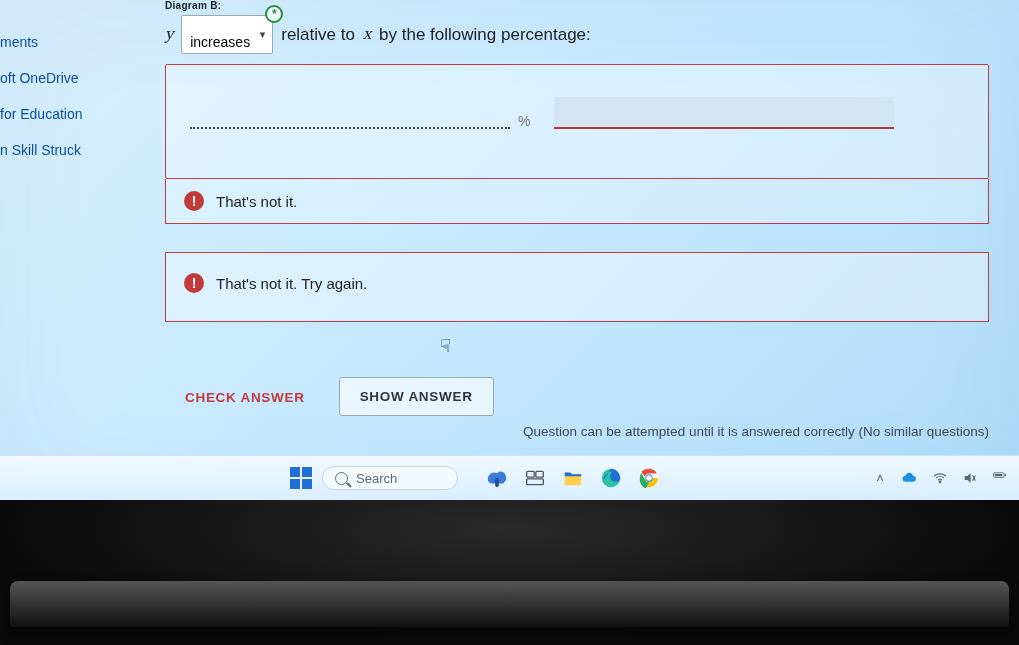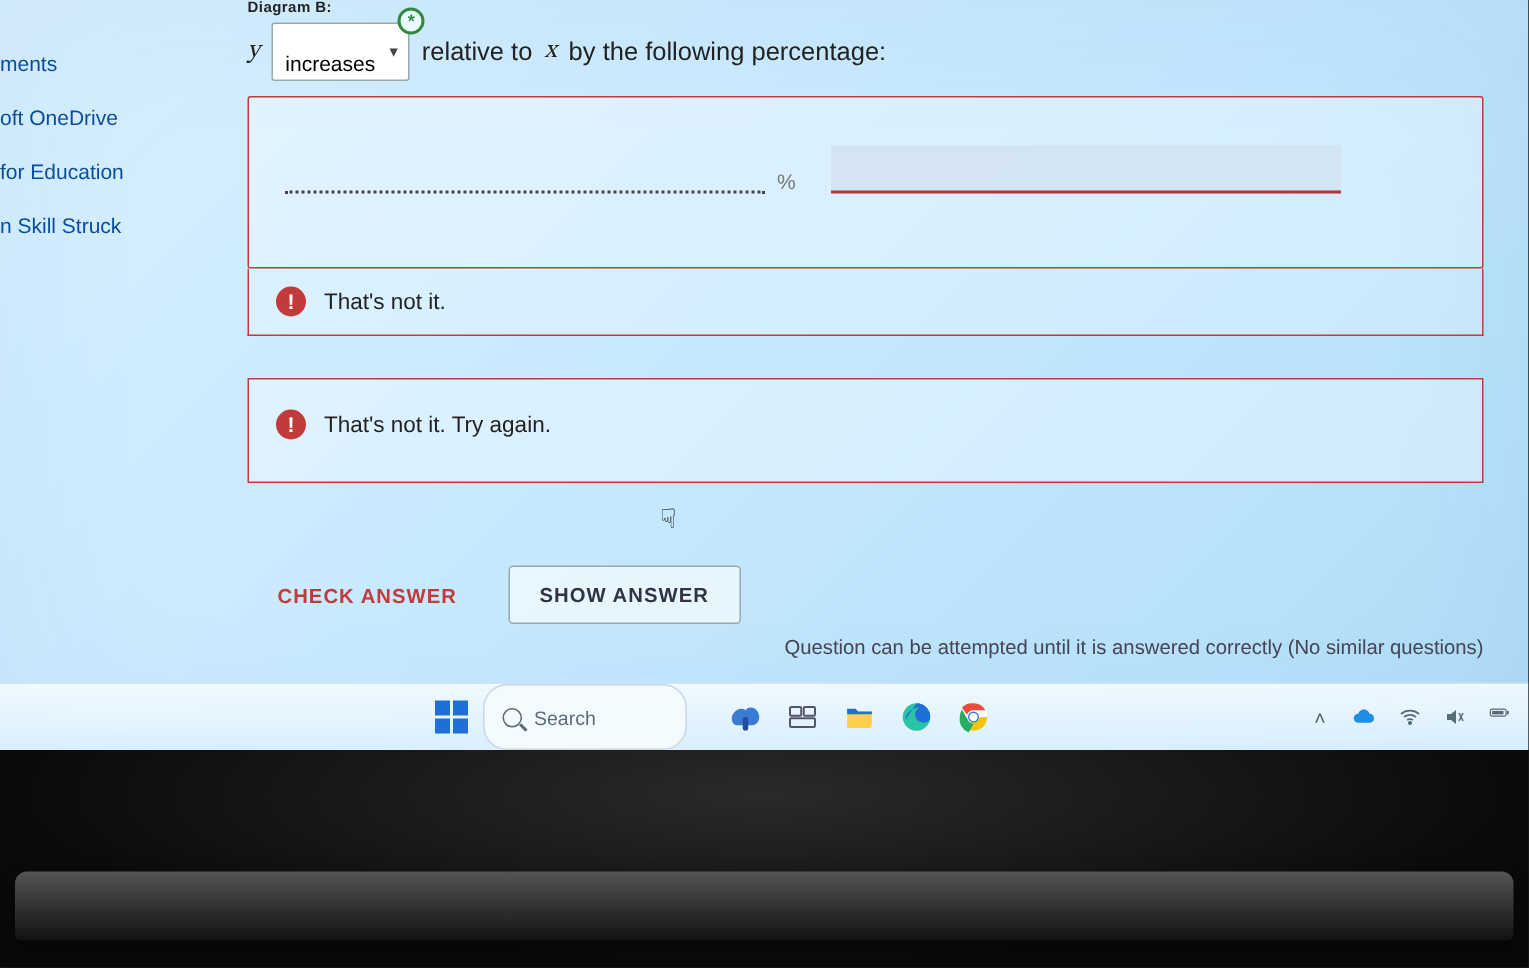--- a/index.html
+++ b/index.html
@@ -215,21 +215,21 @@
   .tb-center .winlogo {
     width: 22px; height: 22px;
     display: grid;
     grid-template-columns: 1fr 1fr;
     grid-template-rows: 1fr 1fr;
     gap: 2px;
   }
   .winlogo div { background: #1f6fd6; }
   .searchpill {
     display: flex; align-items: center; gap: 8px;
-    height: 44px;
+    height: 24px;
     padding: 0 60px 0 12px;
     background: #f4fbff;
     border: 1px solid #c9d6df;
     border-radius: 16px;
     color: #5a6b78;
     font-size: 13px;
   }
   .searchpill .mag {
     width: 13px; height: 13px;
     border: 1.6px solid #5a6b78;

